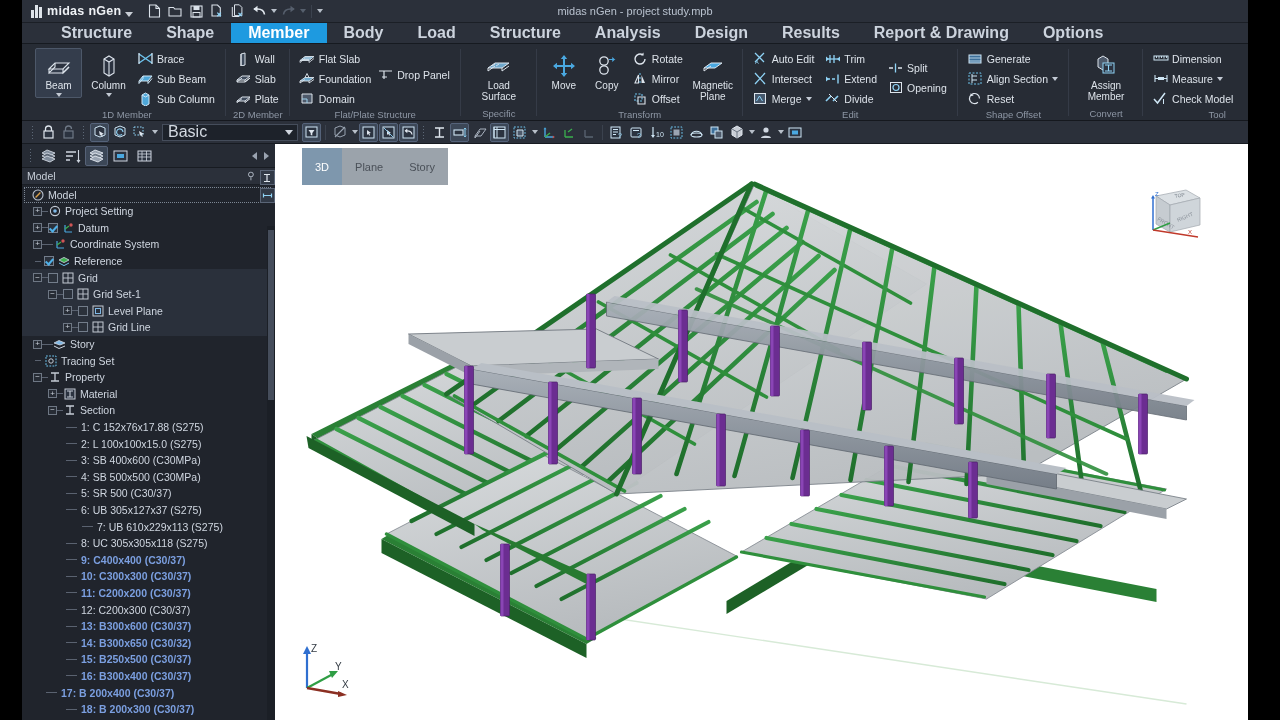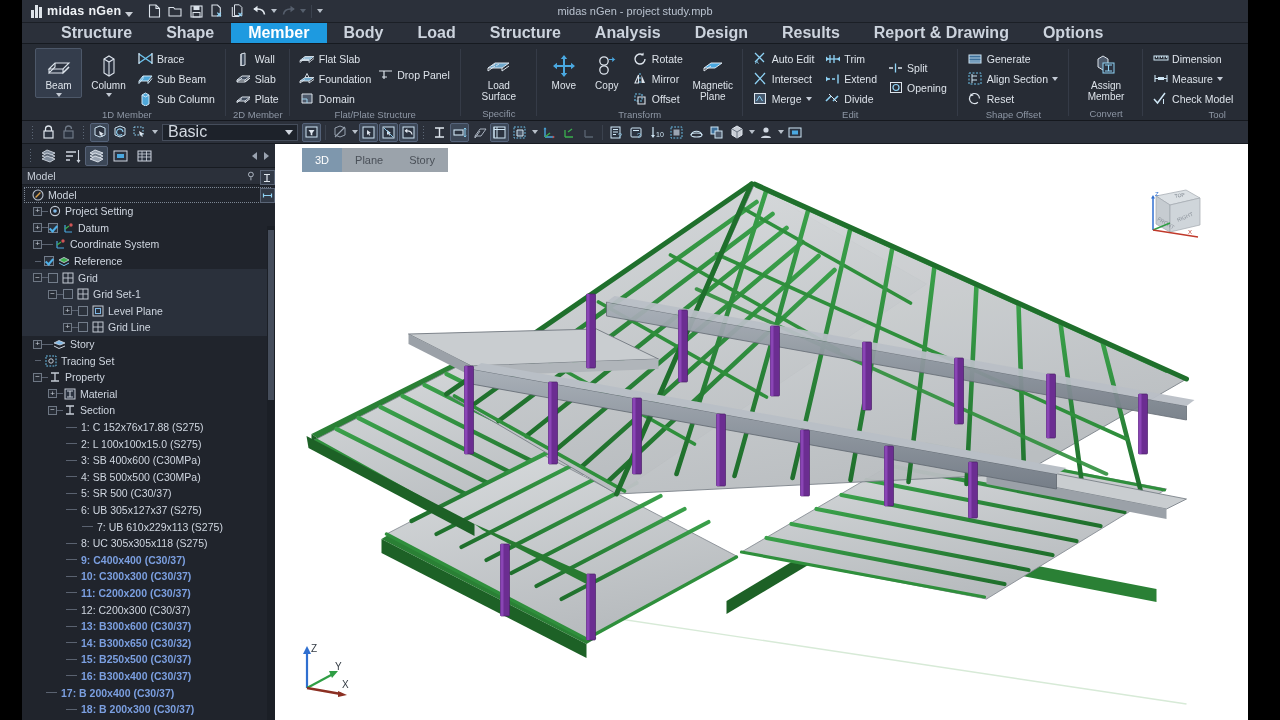--- a/index.html
+++ b/index.html
@@ -150,21 +150,21 @@
   .sb-rightbtns { position:absolute; right:0px; top:26px; width:16px; display:flex; flex-direction:column; gap:3px; align-items:center;}
   .sb-rightbtns .rb { width:15px;height:15px; background:#313946; border:1px solid #5a6577; display:flex;align-items:center;justify-content:center;}
 
   .sb-scroll { position:absolute; right:0; top:41px; bottom:0; width:8px; background:#1b1f26;}
   .sb-scroll .thumb { position:absolute; top:4px; height:170px; left:1px; right:1px; background:#454d5b; }
 
   
   .viewport { flex:1; background:#ffffff; position:relative; overflow:hidden; }
   .viewtabs {
     position:absolute; left:27px; top:4px; display:flex;
-    background:#9ba3ab; height:24px; align-items:stretch; z-index:5;
+    background:#9ba3ab; height:37px; align-items:stretch; z-index:5;
   }
   .viewtabs .vt { padding:0 13px; display:flex;align-items:center; color:#4a5058; font-size:11px;}
   .viewtabs .vt.active { background:#7e97ad; color:#ffffff; }
 
   .viewcube { position:absolute; right:42px; top:38px; width:64px; height:62px; }
   .axisgiz { position:absolute; left:18px; bottom:22px; width:60px; height:60px; }
 
   .model3d { position:absolute; left:0; top:0; width:100%; height:100%; }
 </style>
 </head>

